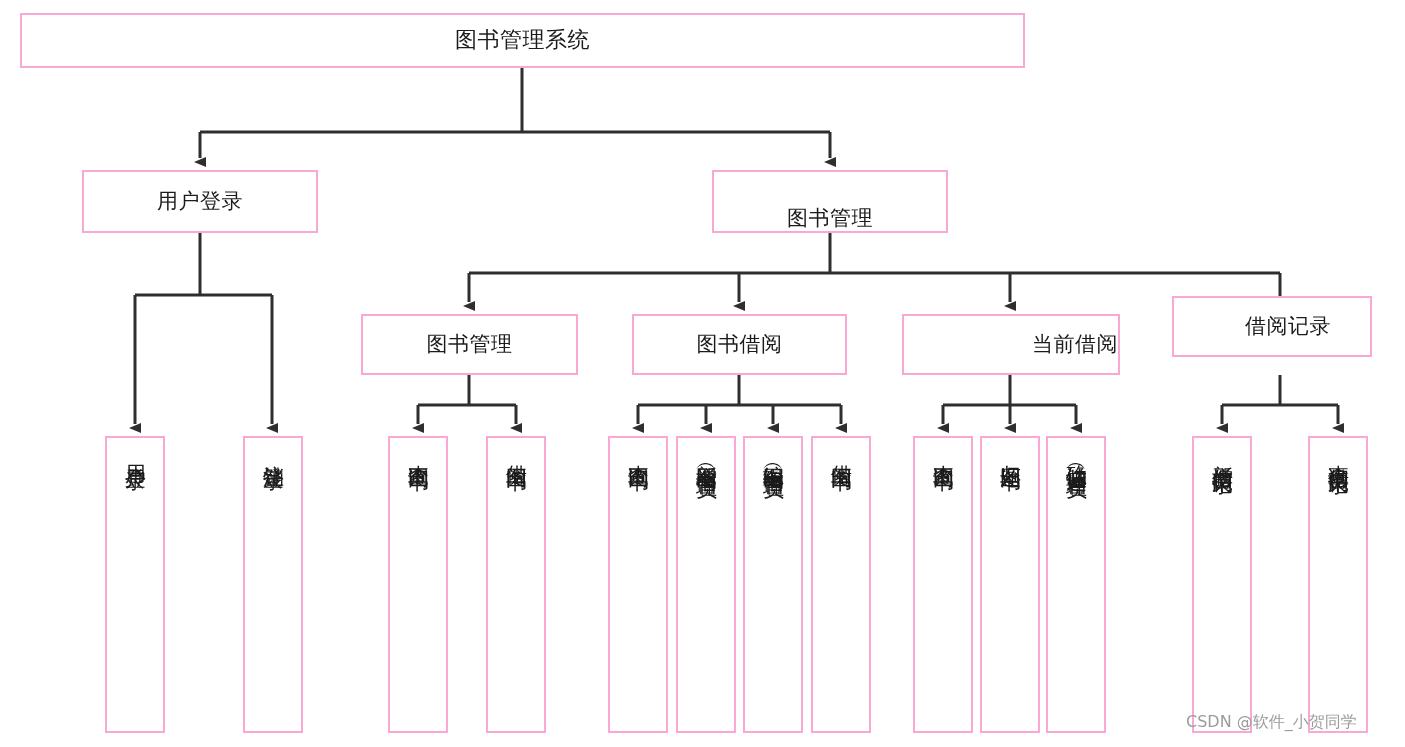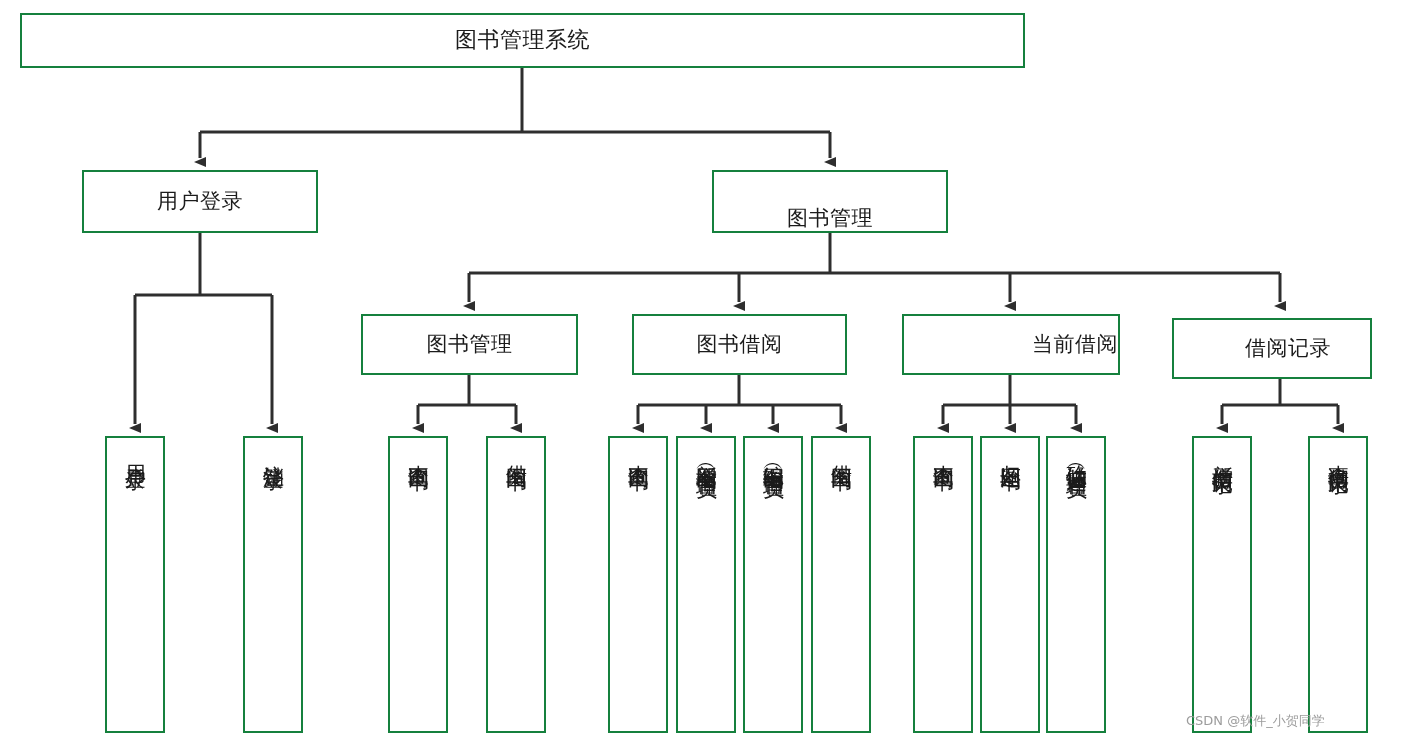--- a/index.html
+++ b/index.html
@@ -22,21 +22,21 @@
     left: 0;
     top: 0;
     width: 1405px;
     height: 747px;
     pointer-events: none;
   }
   .node {
     position: absolute;
     box-sizing: border-box;
     background: #ffffff;
-    border: 2px solid #15803d;
+    border: 2px solid #f9a8d4;
     display: flex;
     align-items: center;
     justify-content: center;
     color: #1b1b1b;
   }
   .node .lbl {
     display: block;
     text-align: center;
     line-height: 1.12;
     white-space: nowrap;
@@ -58,21 +58,21 @@
     writing-mode: vertical-rl;
     text-orientation: upright;
     font-size: 21px;
     letter-spacing: 2px;
     line-height: 1;
   }
   #watermark {
     position: absolute;
     left: 1186px;
     top: 712px;
-    font-size: 13px;
+    font-size: 16px;
     color: #9c9c9c;
     white-space: nowrap;
     font-family: "DejaVu Sans", "Liberation Sans", sans-serif;
   }
 </style>
 </head>
 <body>
 
 <div id="canvas">
 
@@ -139,21 +139,21 @@
 
   <div class="node horiz" style="left:361px;top:314px;width:217px;height:61px;">
     <span class="lbl">图书管理</span>
   </div>
   <div class="node horiz" style="left:632px;top:314px;width:215px;height:61px;">
     <span class="lbl">图书借阅</span>
   </div>
   <div class="node horiz" style="left:902px;top:314px;width:218px;height:61px;justify-content:flex-end;">
     <span class="lbl">当前借阅</span>
   </div>
-  <div class="node horiz" style="left:1172px;top:318px;width:200px;height:61px;padding-left:32px;">
+  <div class="node horiz" style="left:1172px;top:296px;width:200px;height:61px;padding-left:32px;">
     <span class="lbl">借阅记录</span>
   </div>
 
   <div class="node vert" style="left:105px;top:436px;width:60px;height:297px;">
     <span class="lbl">用户登录</span>
   </div>
   <div class="node vert" style="left:243px;top:436px;width:60px;height:297px;">
     <span class="lbl">注销登录</span>
   </div>
 

